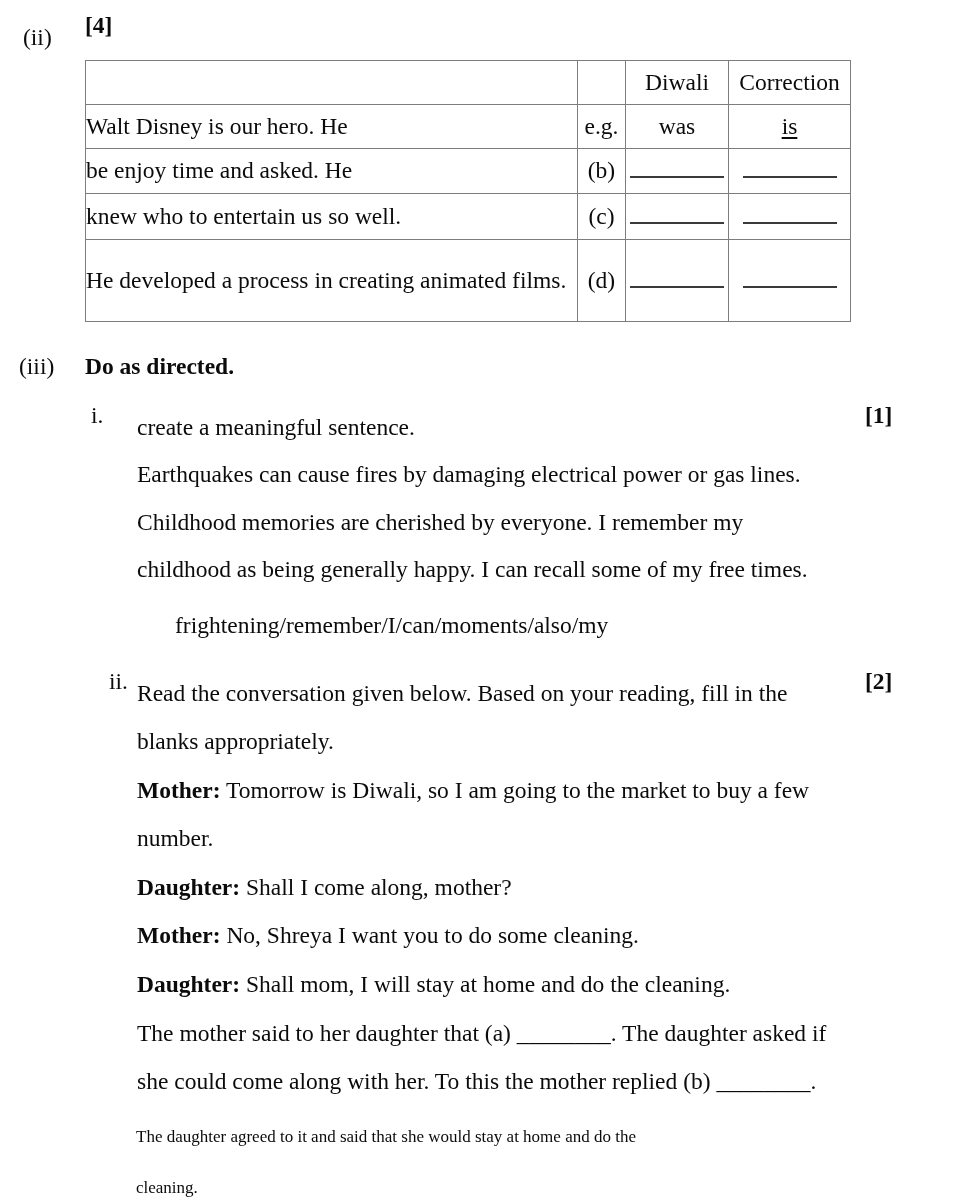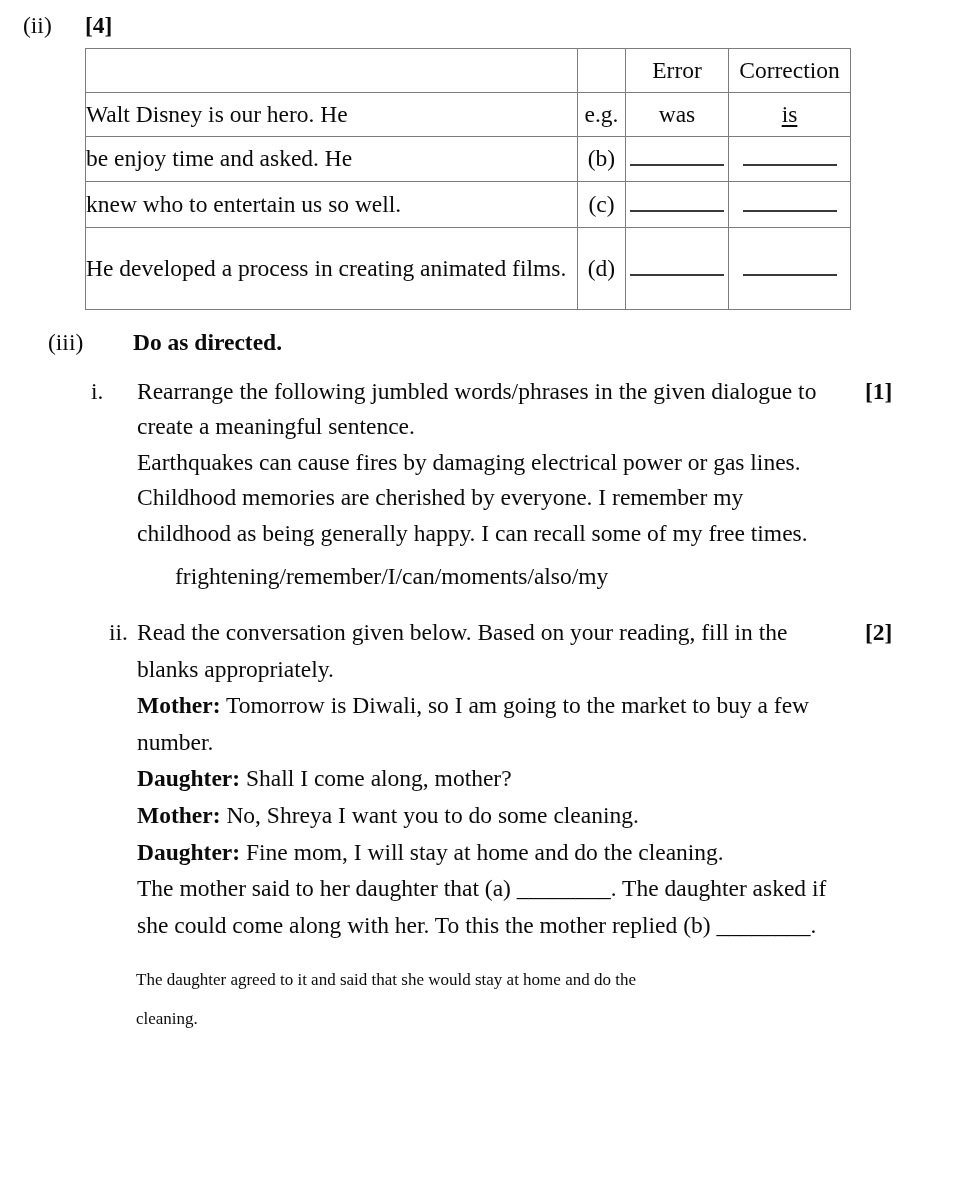--- a/index.html
+++ b/index.html
@@ -8,42 +8,42 @@
     position: relative;
     width: 978px;
     height: 1200px;
     background: #ffffff;
     color: #0b0b0b;
     font-family: "Liberation Serif", "DejaVu Serif", serif;
     font-size: 23.5px;
     padding-top: 8px;
     overflow: hidden;
   }
-  .line { line-height: 35.5px; white-space: nowrap; }
+  .line { line-height: 35.5px; white-space: nowrap; margin-top: 12px; }
 
   
   .qrow { display: grid; grid-template-columns: 85px 780px 1fr; }
   .q-label { padding-left: 23px; }
   .q-label.iii { padding-left: 19px; }
   .marks { font-weight: bold; line-height: 35.5px; white-space: nowrap; }
 
   
   .subrow { display: grid; grid-template-columns: 137px 1fr 113px; }
   .roman { line-height: 35.5px; }
   .roman.one { padding-left: 91px; }
   .roman.two { padding-left: 85px; margin-left: 24px; }
   .subrow.item-i { margin-top: 14px; }
   .subrow.item-ii { margin-top: 20px; }
   .subrow.item-ii .line, .subrow.item-ii .roman, .subrow.item-ii .marks { line-height: 36.6px; }
 
   .jumbled-row { display: grid; grid-template-columns: 137px 1fr; margin-top: 7px; padding-left: 38px; }
   .jumbled-row .line { line-height: 36px; }
 
   .heading-row { display: grid; grid-template-columns: 85px 1fr; margin-top: 14px; }
-  .heading-row .line { line-height: 36px; padding-left: 48px; }
+  .heading-row .line { line-height: 36px; }
   .bold { font-weight: bold; }
 
   
   table.etable {
     border-collapse: collapse;
     table-layout: fixed;
     margin-left: 85px;
     margin-top: 4px;
     width: 765px;
   }
@@ -93,21 +93,21 @@
     <colgroup>
       <col class="col-passage">
         <col class="col-num">
         <col class="col-err">
         <col class="col-corr">
     </colgroup>
     <tbody>
         <tr class="r-head">
       <td class="passage"></td>
       <td class="num"></td>
-      <th class="err">Error</th>
+      <th class="err">Diwali</th>
       <th class="corr">Correction</th>
     </tr>
     <tr class="r-eg">
       <td class="passage">Walt Disney is our hero. He</td>
       <td class="num">e.g.</td>
       <td class="err">was</td>
       <td class="corr"><span class="u">is</span></td>
     </tr>
     <tr class="r-b">
       <td class="passage">be enjoy time and asked. He</td>
@@ -131,21 +131,20 @@
     </table>
 
   <div class="heading-row">
     <div class="q-label iii line">(iii)</div>
     <div class="line bold">Do as directed.</div>
   </div>
 
   <div class="subrow item-i">
     <div class="roman one">i.</div>
     <div>
-      <div class="line">Rearrange the following jumbled words/phrases in the given dialogue to</div>
       <div class="line">create a meaningful sentence.</div>
       <div class="line">Earthquakes can cause fires by damaging electrical power or gas lines.</div>
       <div class="line">Childhood memories are cherished by everyone. I remember my</div>
       <div class="line">childhood as being generally happy. I can recall some of my free times.</div>
     </div>
     <div class="marks">[1]</div>
   </div>
   <div class="jumbled-row">
     <div></div>
     <div class="line">frightening/remember/I/can/moments/also/my</div>
@@ -153,21 +152,21 @@
 
   <div class="subrow item-ii">
     <div class="roman two">ii.</div>
     <div>
       <div class="line"><b class="spk"></b><span>Read the conversation given below. Based on your reading, fill in the</span></div>
       <div class="line"><b class="spk"></b><span>blanks appropriately.</span></div>
       <div class="line"><b class="spk">Mother:</b><span> Tomorrow is Diwali, so I am going to the market to buy a few</span></div>
       <div class="line"><b class="spk"></b><span>number.</span></div>
       <div class="line"><b class="spk">Daughter:</b><span> Shall I come along, mother?</span></div>
       <div class="line"><b class="spk">Mother:</b><span> No, Shreya I want you to do some cleaning.</span></div>
-      <div class="line"><b class="spk">Daughter:</b><span> Fine mom, I will stay at home and do the cleaning.</span></div>
+      <div class="line"><b class="spk">Daughter:</b><span> Shall mom, I will stay at home and do the cleaning.</span></div>
       <div class="line"><b class="spk"></b><span>The mother said to her daughter that (a) ________. The daughter asked if</span></div>
       <div class="line"><b class="spk"></b><span>she could come along with her. To this the mother replied (b) ________.</span></div>
     </div>
     <div class="marks">[2]</div>
   </div>
 
   <div class="closing">
     <div class="line">The daughter agreed to it and said that she would stay at home and do the</div>
     <div class="line">cleaning.</div>
   </div>

